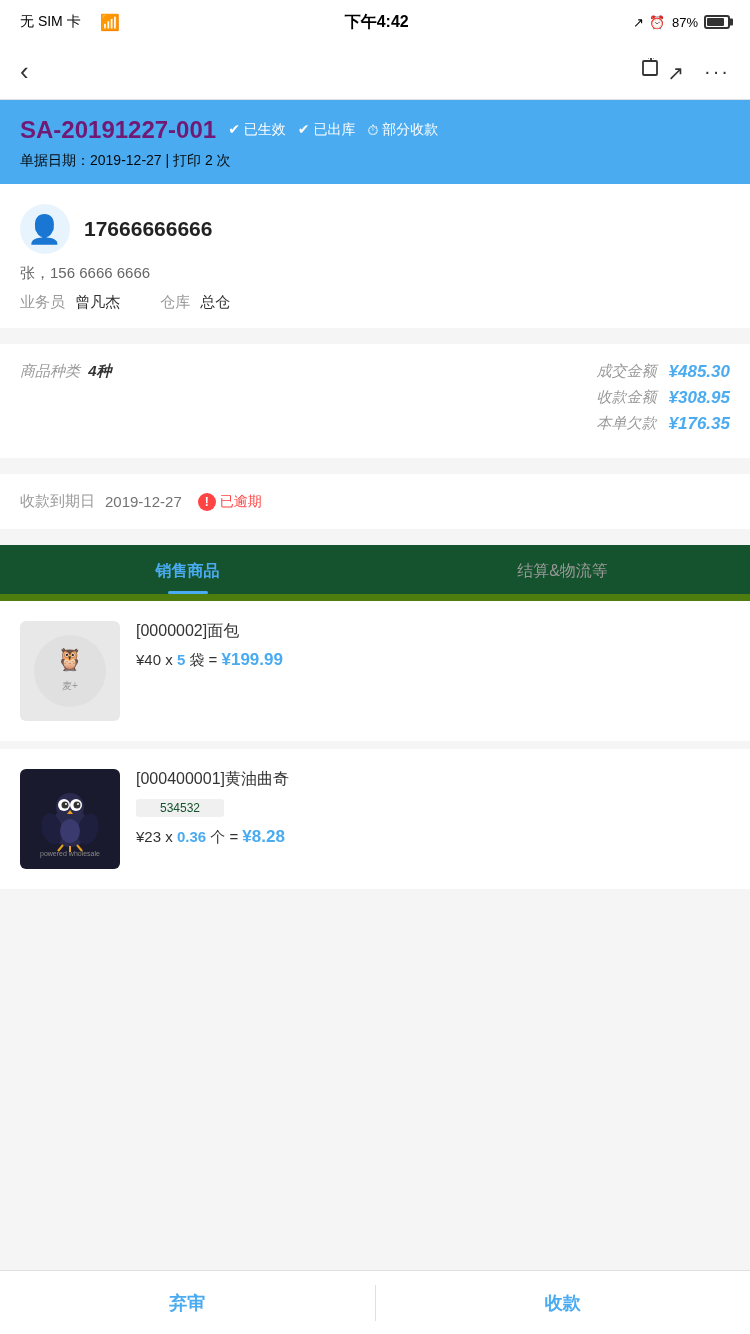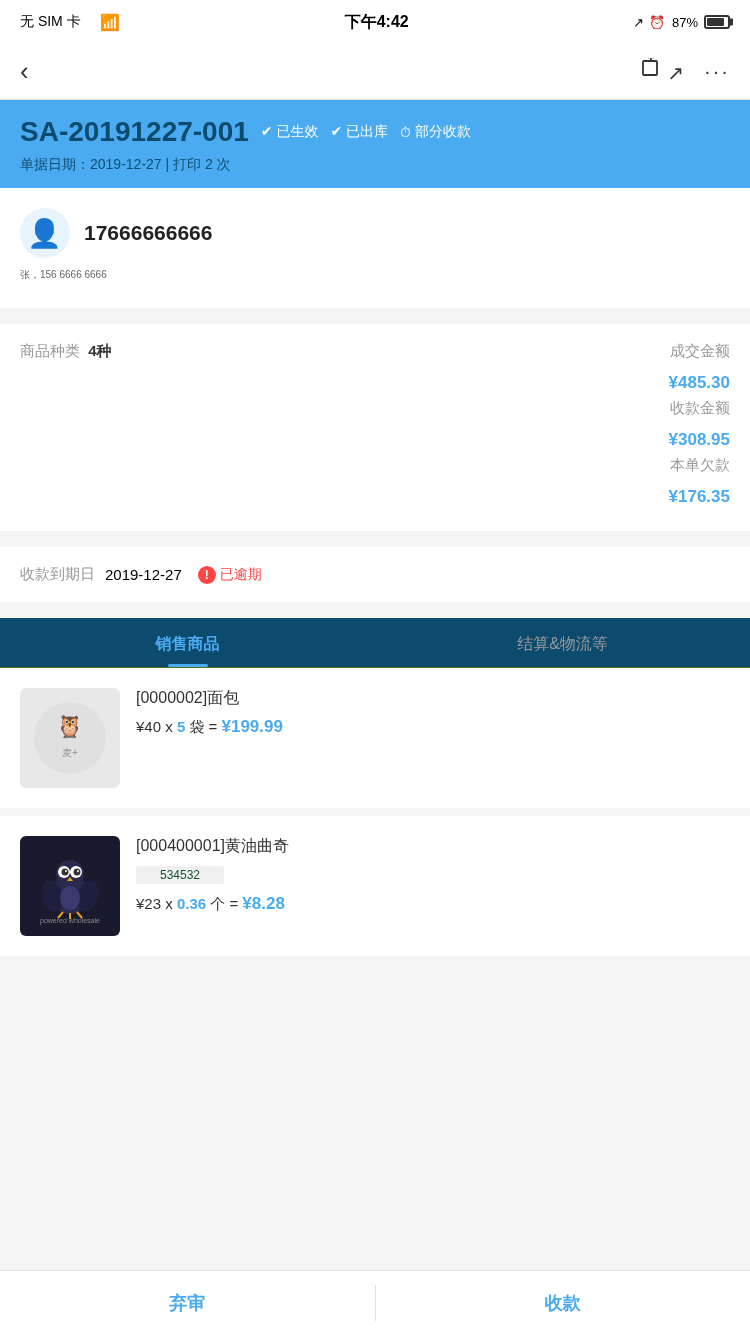--- a/index.html
+++ b/index.html
@@ -61,33 +61,33 @@
       color: #fff;
     }
     .order-header-top {
       display: flex;
       align-items: center;
       gap: 12px;
       margin-bottom: 8px;
       flex-wrap: wrap;
     }
     .order-id {
-      font-size: 28px;
+      font-size: 24px;
       font-weight: 700;
-      color: #0c4a6e;
+      color: #701a75;
     }
     .badge {
       display: inline-flex;
       align-items: center;
       gap: 4px;
       font-size: 14px;
       color: #fff;
     }
     .badge-clock { font-size: 14px; }
-    .order-meta { font-size: 14px; color: #0c4a6e; opacity: 0.95; }
+    .order-meta { font-size: 14px; color: #000000; opacity: 0.95; }
 
     
     .customer-section {
       background: #fff;
       padding: 20px 20px 16px;
       margin-bottom: 8px;
     }
     .customer-row {
       display: flex;
       align-items: center;
@@ -99,70 +99,70 @@
       height: 50px;
       border-radius: 50%;
       background: #e8f4fd;
       display: flex;
       align-items: center;
       justify-content: center;
       flex-shrink: 0;
     }
     .avatar-icon { font-size: 28px; color: #4aabf0; }
     .customer-name { font-size: 21px; font-weight: 600; color: #222; }
-    .customer-detail { font-size: 10px; color: #666; margin-bottom: 10px; padding-left: 0; }
+    .customer-detail { font-size: 15px; color: #666; margin-bottom: 10px; padding-left: 0; }
     .customer-info-row {
       display: flex;
       gap: 40px;
       font-size: 15px;
       color: #333;
     }
     .info-label { color: #999; margin-right: 6px; }
     .info-value { color: #333; }
 
     
     .summary-section {
       background: #fff;
       padding: 18px 20px;
       margin-bottom: 8px;
+      font-style: italic;
     }
     .summary-grid {
       display: flex;
       justify-content: space-between;
       align-items: flex-start;
     }
     .summary-left { font-size: 15px; color: #333; }
     .product-count-label { color: #999; margin-right: 4px; }
     .product-count-value { color: #333; font-weight: 600; }
     .summary-right { text-align: right; }
     .amount-row {
       display: flex;
       justify-content: flex-end;
-      align-items: flex-end;
+      align-items: flex-start;
       gap: 12px;
       margin-bottom: 6px;
       font-size: 15px;
-      flex-direction: column;
     }
     .amount-label { color: #999; }
     .amount-value { color: #4aabf0; font-size: 17px; font-weight: 600; }
 
     
     .due-section {
       background: #fff;
       padding: 18px 20px;
       margin-bottom: 8px;
       display: flex;
       align-items: center;
       gap: 10px;
       font-size: 15px;
       color: #333;
     }
     .due-label { color: #999; }
-    .due-value { color: #000000; }
+    .due-value { color: #737373; }
     .overdue-badge {
       display: inline-flex;
       align-items: center;
       gap: 4px;
       background: transparent;
       color: #ff4444;
       font-size: 14px;
       font-weight: 500;
       margin-left: 6px;
     }
@@ -173,23 +173,23 @@
       display: inline-flex;
       align-items: center;
       justify-content: center;
       color: #fff;
       font-size: 12px;
       font-weight: 700;
     }
 
     
     .tabs-container {
-      background: #0c4a6e;
-      display: flex;
-      border-bottom: 1px solid #4d7c0f;
+      background: #14532d;
+      display: flex;
+      border-bottom: 7px solid #4d7c0f;
       justify-content: space-between;
     }
     .tab {
       flex: 1;
       text-align: center;
       padding: 16px 0 12px;
       font-size: 16px;
       color: #999;
       cursor: pointer;
       position: relative;
@@ -353,20 +353,30 @@
 </div>
 
 <div class="customer-section">
   <div class="customer-row">
     <div class="avatar">
       <span class="avatar-icon">👤</span>
     </div>
     <span class="customer-name">17666666666</span>
   </div>
   <div class="customer-detail">张，156 6666 6666</div>
+  <div class="customer-info-row">
+    <div>
+      <span class="info-label">业务员</span>
+      <span class="info-value">曾凡杰</span>
+    </div>
+    <div>
+      <span class="info-label">仓库</span>
+      <span class="info-value">总仓</span>
+    </div>
+  </div>
 </div>
 
 <div class="divider"></div>
 
 <div class="summary-section">
   <div class="summary-grid">
     <div class="summary-left">
       <span class="product-count-label">商品种类</span>
       <span class="product-count-value">4种</span>
     </div>

